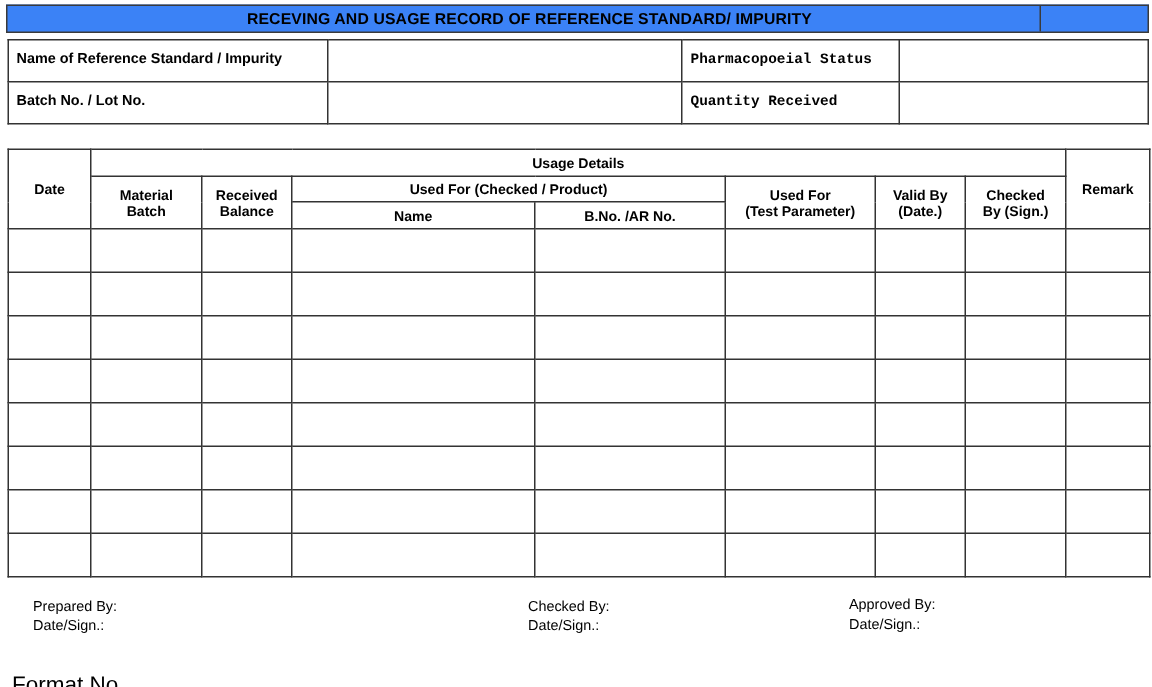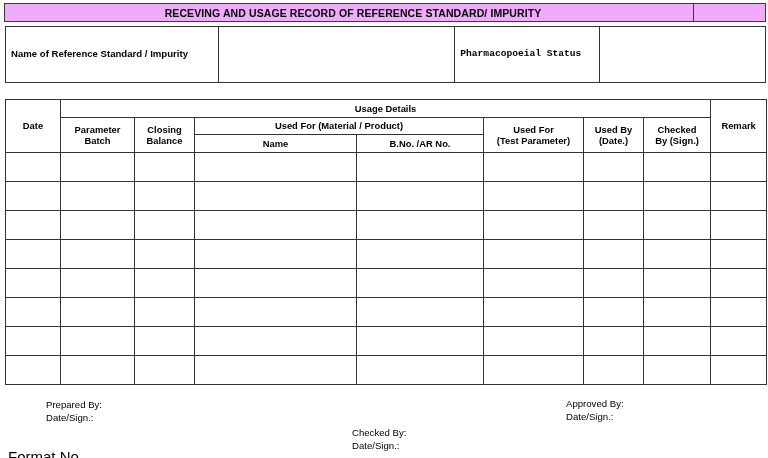--- a/index.html
+++ b/index.html
@@ -26,21 +26,21 @@
   
   .title-bar {
     position: absolute;
     left: 4px;
     top: 3px;
     width: 762px;
     height: 19px;
     border: 1px solid #3a3a3a;
     box-sizing: border-box;
     display: flex;
-    background: #f0abfc;
+    background: #3b82f6;
   }
   .title-cell {
     flex: 0 0 688px;
     display: flex;
     align-items: center;
     justify-content: center;
     font-size: 10.5px;
     font-weight: bold;
     letter-spacing: 0.1px;
     white-space: nowrap;
@@ -121,22 +121,22 @@
   .c-chk    { width: 67px; }
   .c-remark { width: 56px; }
 
   
   .sign-block {
     position: absolute;
     font-size: 9.6px;
     line-height: 1.35;
     white-space: nowrap;
   }
-  .sign-prepared { left: 46px;  top: 399px; }
-  .sign-checked  { left: 352px; top: 399px; margin-top: 28px; }
+  .sign-prepared { left: 22px;  top: 399px; }
+  .sign-checked  { left: 352px; top: 399px; }
   .sign-approved { left: 566px; top: 398px; }
 
   .sign-line { display: block; }
 
   .format-no {
     position: absolute;
     left: 8px;
     top: 448px;
     font-size: 15px;
     white-space: nowrap;
@@ -151,20 +151,26 @@
     <div class="title-cell">RECEVING AND USAGE RECORD OF REFERENCE STANDARD/ IMPURITY</div>
     <div class="title-side-cell"></div>
   </div>
 
   <table class="info-grid">
     <tbody>
       <tr>
         <td class="col-lbl-left">Name of Reference Standard / Impurity</td>
         <td class="col-val-left val"></td>
         <td class="col-lbl-right">Pharmacopoeial Status</td>
+        <td class="col-val-right val"></td>
+      </tr>
+      <tr>
+        <td class="col-lbl-left">Batch No. / Lot No.</td>
+        <td class="col-val-left val"></td>
+        <td class="col-lbl-right">Quantity Received</td>
         <td class="col-val-right val"></td>
       </tr>
     </tbody>
   </table>
 
   <table class="usage-table">
     <colgroup>
       <col class="c-date">
       <col class="c-qty">
       <col class="c-close">
@@ -176,34 +182,34 @@
       <col class="c-remark">
     </colgroup>
     <thead>
       <tr class="hdr-group">
         <th rowspan="3">Date</th>
         <th colspan="7">Usage Details</th>
         <th rowspan="3">Remark</th>
       </tr>
       <tr class="hdr-mid">
         <th rowspan="2">
-          <span>Parameter</span><br>
+          <span>Material</span><br>
           <span>Batch</span>
         </th>
         <th rowspan="2">
-          <span>Closing</span><br>
+          <span>Received</span><br>
           <span>Balance</span>
         </th>
-        <th colspan="2">Used For  (Material / Product)</th>
+        <th colspan="2">Used For  (Checked / Product)</th>
         <th rowspan="2">
           <span>Used For</span><br>
           <span>(Test Parameter)</span>
         </th>
         <th rowspan="2">
-          <span>Used By</span><br>
+          <span>Valid By</span><br>
           <span>(Date.)</span>
         </th>
         <th rowspan="2">
           <span>Checked</span><br>
           <span>By (Sign.)</span>
         </th>
       </tr>
       <tr class="hdr-sub">
         <th>Name</th>
         <th>B.No. /AR No.</th>

